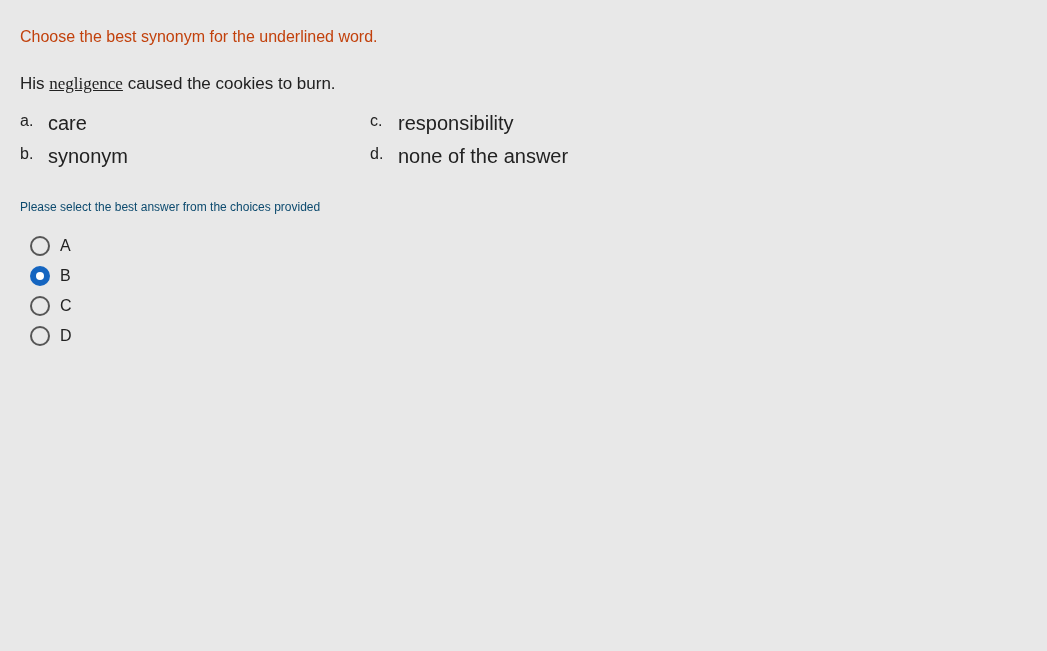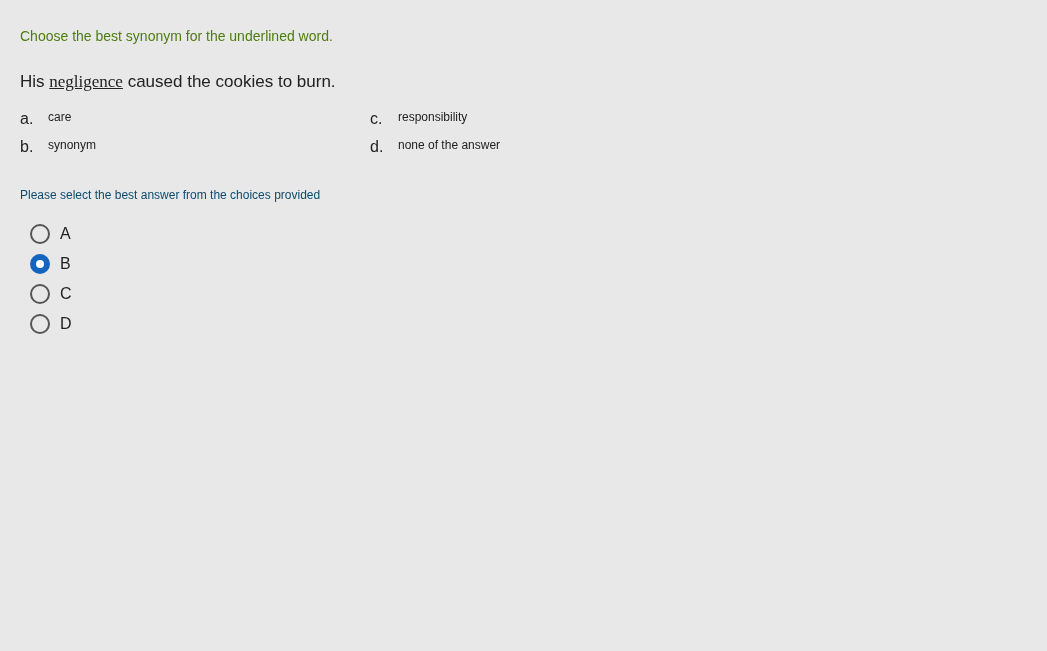--- a/index.html
+++ b/index.html
@@ -17,22 +17,22 @@
       color: #222;
       overflow: hidden;
     }
 
     .container {
       padding: 28px 30px 28px 20px;
       max-width: 1047px;
     }
 
     .instruction {
-      font-size: 14px;
-      color: #4d7c0f;
+      font-size: 16px;
+      color: #c2410c;
       margin-bottom: 28px;
     }
 
     .question-text {
       font-size: 17px;
       color: #222;
       margin-bottom: 16px;
     }
 
     .question-text .underlined {
@@ -56,21 +56,21 @@
       padding: 2px 0;
     }
 
     .choice-label {
       min-width: 28px;
       font-size: 16px;
       color: #222;
     }
 
     .choice-text {
-      font-size: 12px;
+      font-size: 20px;
       color: #222;
     }
 
     .please-select {
       font-size: 12px;
       color: #0c4a6e;
       margin-bottom: 22px;
     }
 
     .radio-options {

